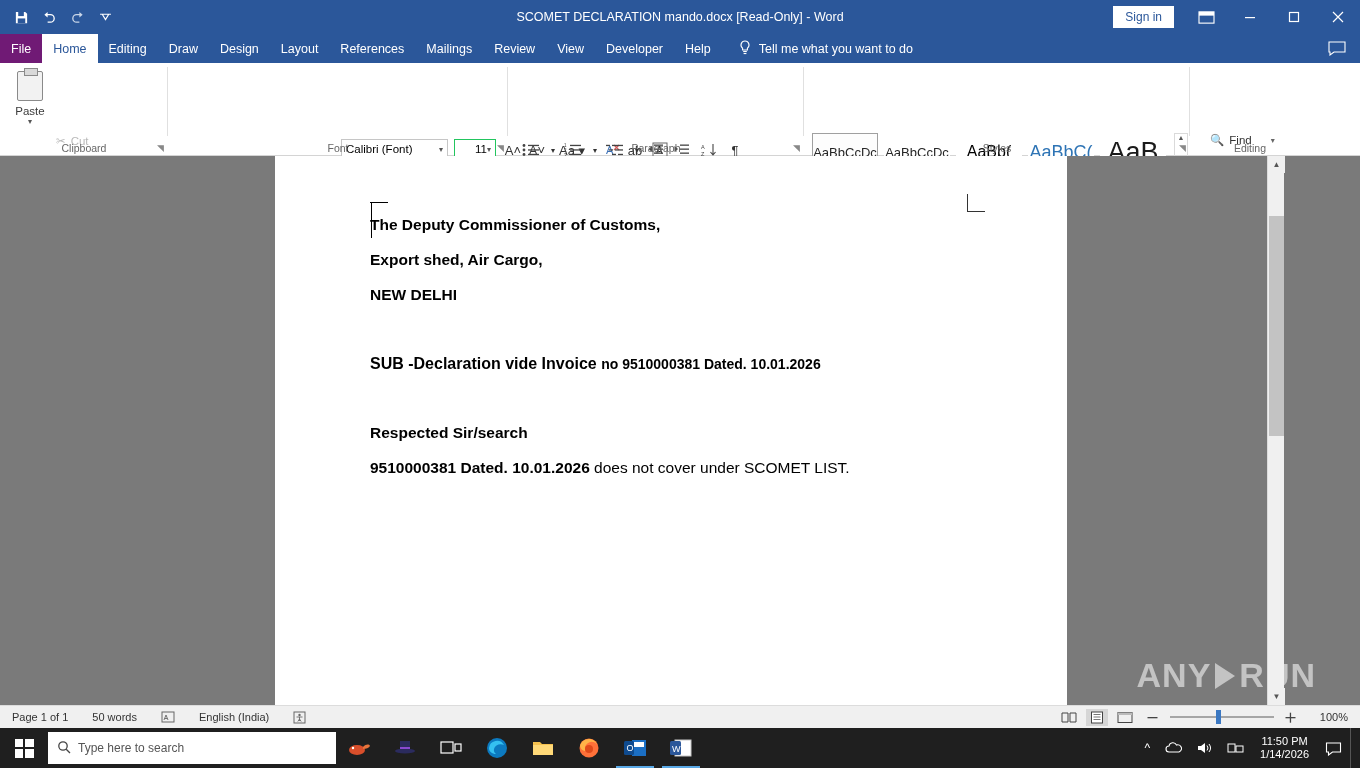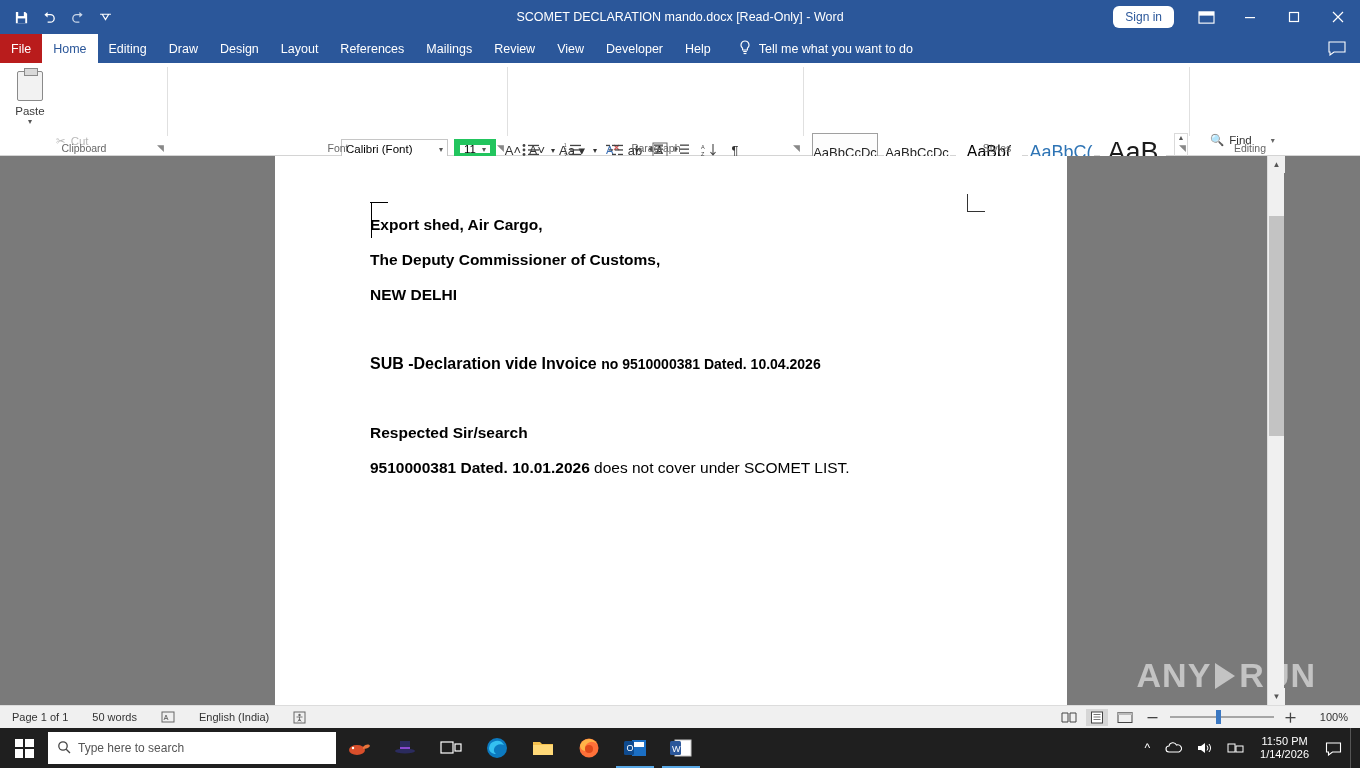--- a/index.html
+++ b/index.html
@@ -24,37 +24,37 @@
     color: #ffffff; font-size: 13px; line-height: 1;
   }
   .qat-btn svg { display: block; }
   .title-text {
     position: absolute; left: 0; width: 1360px; text-align: center;
     font-size: 12.5px; color: #ffffff; pointer-events: none;
   }
   .title-right { margin-left: auto; display: flex; align-items: center; height: 34px; }
   .signin {
     background: #ffffff; color: #2b579a; font-size: 12px;
-    padding: 4px 12px; margin-right: 10px; border-radius: 6px;
+    padding: 4px 12px; margin-right: 10px; border-radius: 0;
   }
   .ribbon-display, .win-btn {
     width: 44px; height: 34px; display: flex; align-items: center; justify-content: center;
     color: #fff;
   }
 
   
   .tabsbar {
     position: absolute; top: 34px; left: 0; width: 1360px; height: 29px;
     background: #2b579a; color: #ffffff;
     display: flex; align-items: stretch; font-size: 12.5px;
   }
   .tab {
     padding: 0 11px; display: flex; align-items: center; color: #ffffff; white-space: nowrap;
   }
-  .tab.file { background: #b91c1c; }
+  .tab.file { background: #701a75; }
   .tab.active { background: #ffffff; color: #2b579a; }
   .tellme {
     display: flex; align-items: center; gap: 7px; padding-left: 16px; color: #ffffff; font-size: 12.5px;
   }
   .tabsbar .right-icon { margin-left: auto; display: flex; align-items: center; padding-right: 14px; }
 
   
   .ribbon {
     position: absolute; top: 63px; left: 0; width: 1360px; height: 93px;
     background: #ffffff; border-bottom: 1px solid #d4d4d4;
@@ -86,22 +86,22 @@
   .clip-item { position: absolute; left: 56px; font-size: 11.5px; display: flex; align-items: center; gap: 5px; }
 
   
   .font-name {
     position: absolute; left: 173px; top: 76px; width: 107px; height: 20px;
     border: 1px solid #c6c6c6; background: #fff; font-size: 11.5px;
     display: flex; align-items: center; padding: 0 4px;
   }
   .font-size {
     position: absolute; left: 286px; top: 76px; width: 42px; height: 20px;
-    border: 6px solid #22c55e; background: #fff; font-size: 11.5px;
-    display: flex; align-items: center; padding: 0 4px;
+    border: 1px solid #22c55e; background: #fff; font-size: 11.5px;
+    display: flex; align-items: center; padding: 0 20px;
   }
   .caret { margin-left: auto; font-size: 8px; color: #555; }
   .fbtn {
     position: absolute; height: 22px; min-width: 22px; display: flex; align-items: center;
     justify-content: center; font-size: 13px; color: #333;
   }
 
   
   .style-card {
     position: absolute; top: 70px; width: 66px; height: 56px;
@@ -560,26 +560,26 @@
   </div>
 
   <div class="docarea">
     <div class="page">
       <div class="crop-tl"></div>
       <div class="crop-tl2"></div>
       <div class="crop-tr"></div>
       <div class="crop-tr2"></div>
 
       <div class="doc-body">
+        <p class="p l1">The Deputy Commissioner of Customs,</p>
         <p class="p l1">Export shed, Air Cargo,</p>
-        <p class="p l1">The Deputy Commissioner of Customs,</p>
         <p class="p l1">NEW DELHI</p>
         <p class="p l1" style="height:17px;"></p>
         <p class="p l-sub">
-          <span class="b" style="font-size:16px;">SUB -Declaration vide Invoice </span><span class="b" style="font-size:14px;">no 9510000381 Dated. 10.04.2026</span>
+          <span class="b" style="font-size:16px;">SUB -Declaration vide Invoice </span><span class="b" style="font-size:14px;">no 9510000381 Dated. 10.01.2026</span>
         </p>
         <p class="p l1" style="height:17px;"></p>
         <p class="p l1">Respected Sir/search</p>
         <p class="p l-body">
           <span class="b">9510000381 Dated. 10.01.2026</span> does not cover under SCOMET LIST.
         </p>
       </div>
     </div>
 
     <div class="watermark">

